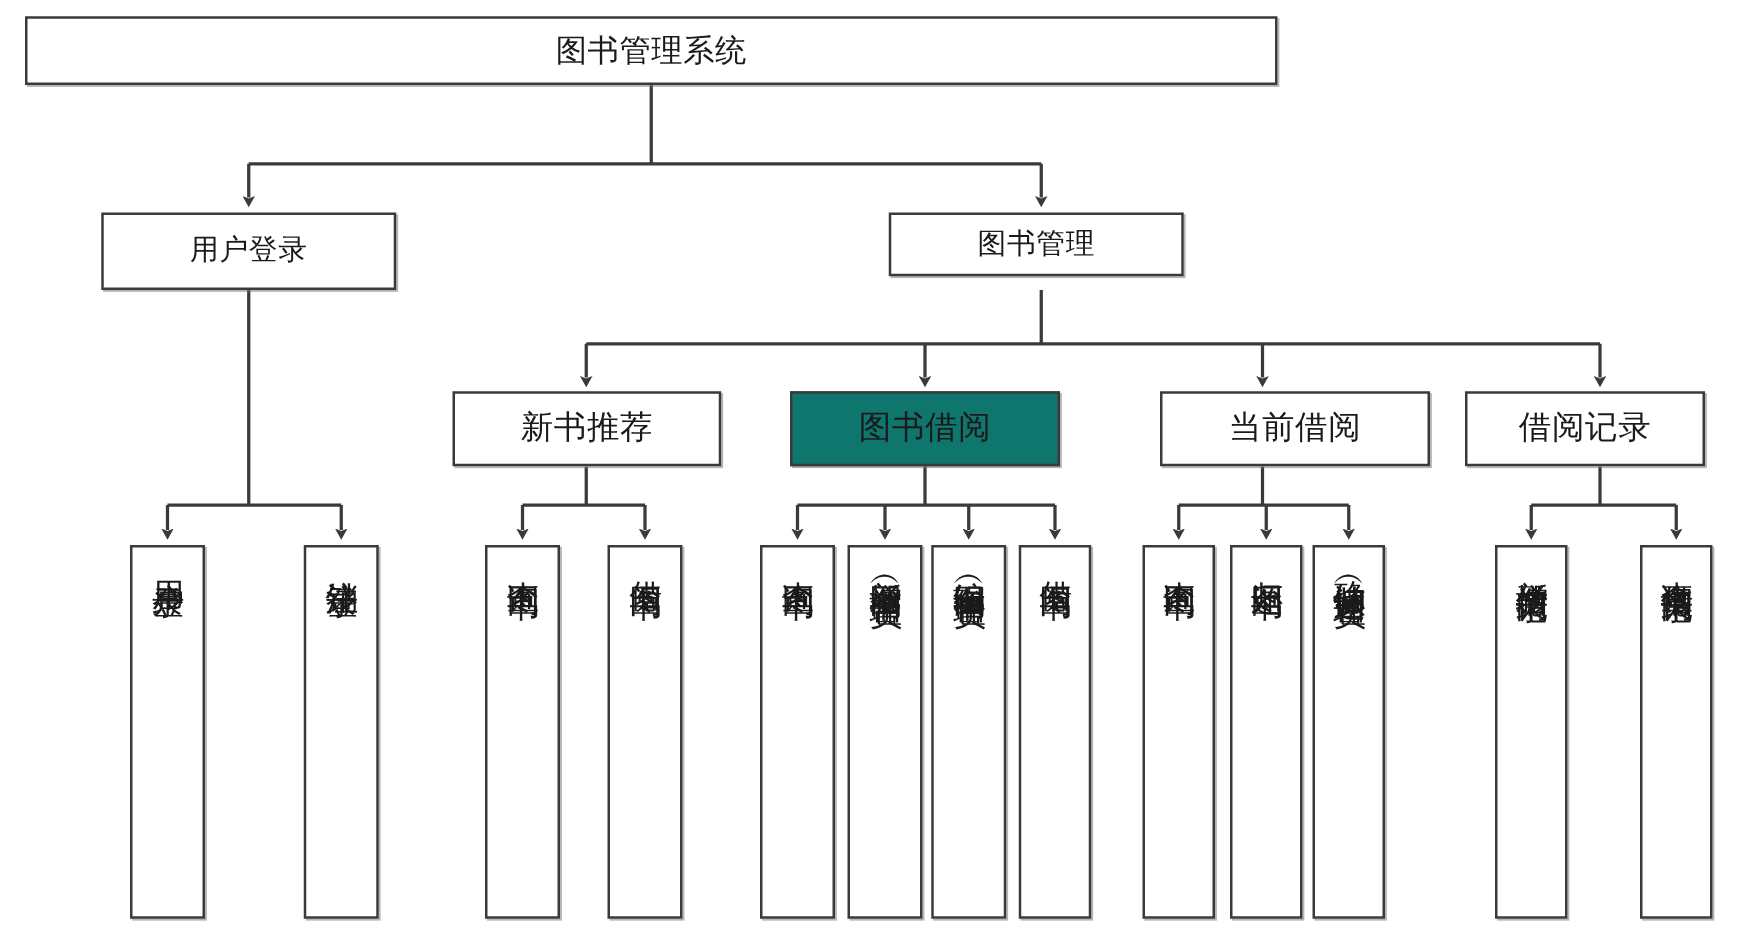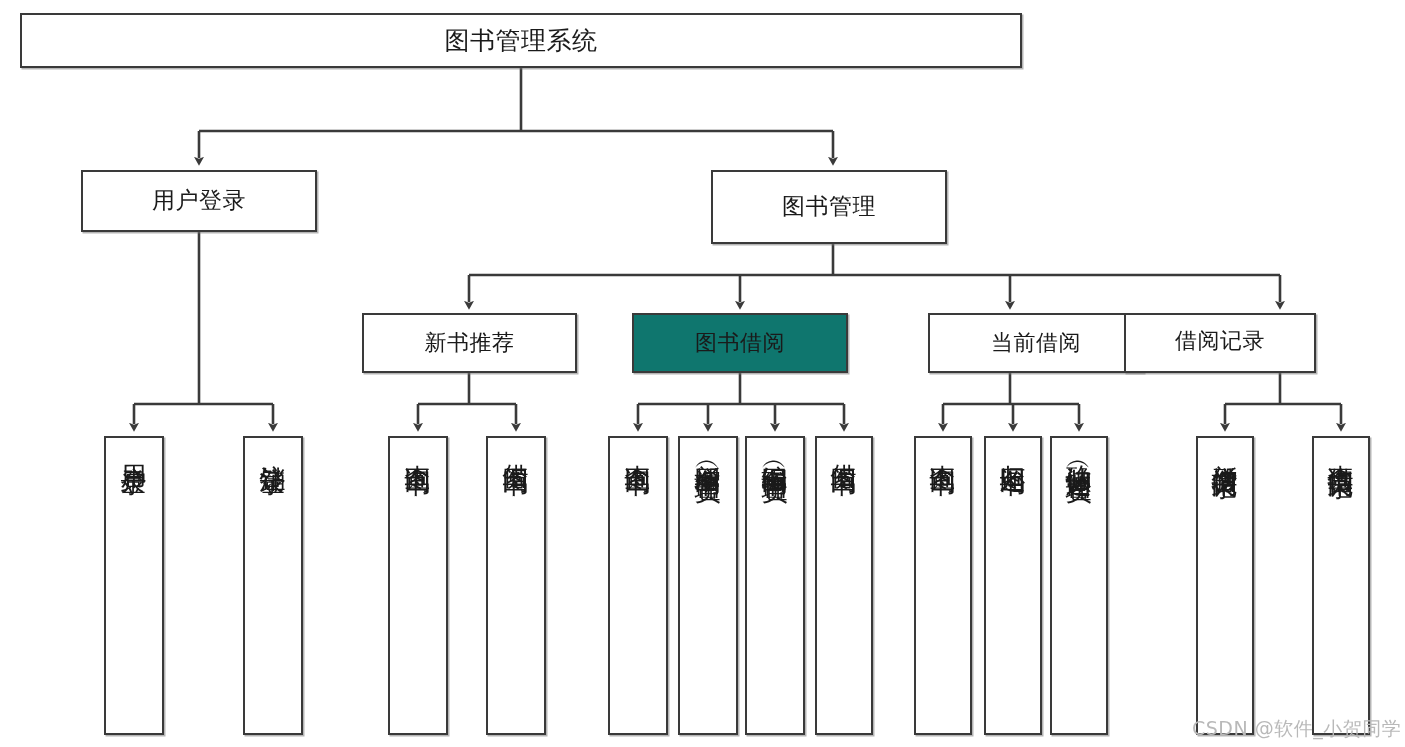--- a/index.html
+++ b/index.html
@@ -36,21 +36,21 @@
     display:block;
     line-height:1.12;
     letter-spacing:0.5px;
     white-space:nowrap;
   }
   
   .node.root{ }
   .node.root .node-label{ font-size:25px; }
   
   .node.lvl1 .node-label{ font-size:23px; }
-  .node.lvl2 .node-label{ font-size:22px; }
+  .node.lvl2 .node-label{ font-size:26px; }
   
   .node.leaf{
     align-items:flex-start;
     padding-top:6px;
   }
   .node.leaf .node-label{
     writing-mode:vertical-rl;
     text-orientation:upright;
     font-size:26px;
     letter-spacing:2px;
@@ -120,34 +120,34 @@
     </g>
   </svg>
 
   <div class="node root" style="left: 20px; top: 13px; width: 1002px; height: 55px; border-color: rgb(58, 58, 58); background: rgb(255, 255, 255); color: rgb(26, 26, 26);">
     <span class="node-label">图书管理系统</span>
   </div>
 
   <div class="node lvl1" style="left: 81px; top: 170px; width: 236px; height: 62px; border-color: rgb(58, 58, 58); background: rgb(255, 255, 255); color: rgb(26, 26, 26);">
     <span class="node-label">用户登录</span>
   </div>
-  <div class="node lvl1" style="left: 711px; top: 170px; width: 236px; height: 74px; border-color: rgb(58, 58, 58); background: rgb(255, 255, 255); color: rgb(26, 26, 26); align-items: center;">
+  <div class="node lvl1" style="left: 711px; top: 170px; width: 236px; height: 51px; border-color: rgb(58, 58, 58); background: rgb(255, 255, 255); color: rgb(26, 26, 26); align-items: center;">
     <span class="node-label">图书管理</span>
   </div>
 
   <div class="node lvl2" style="left: 362px; top: 313px; width: 215px; height: 60px; border-color: rgb(58, 58, 58); background: rgb(255, 255, 255); color: rgb(26, 26, 26);">
     <span class="node-label">新书推荐</span>
   </div>
   <div class="node lvl2" style="left: 632px; top: 313px; width: 216px; height: 60px; border-color: rgb(58, 58, 58); background: #0f766e; color: rgb(26, 26, 26);">
     <span class="node-label">图书借阅</span>
   </div>
   <div class="node lvl2" style="left: 928px; top: 313px; width: 216px; height: 60px; border-color: rgb(58, 58, 58); background: rgb(255, 255, 255); color: rgb(26, 26, 26);">
     <span class="node-label">当前借阅</span>
   </div>
-  <div class="node lvl2" style="left: 1124px; top: 313px; width: 192px; height: 60px; border-color: rgb(58, 58, 58); background: rgb(255, 255, 255); color: rgb(26, 26, 26); font-family: Liberation Mono, monospace;">
+  <div class="node lvl2" style="left: 1172px; top: 313px; width: 192px; height: 60px; border-color: rgb(58, 58, 58); background: rgb(255, 255, 255); color: rgb(26, 26, 26);">
     <span class="node-label">借阅记录</span>
   </div>
 
   <div class="node leaf" style="left: 104px; top: 436px; width: 60px; height: 299px; border-color: rgb(58, 58, 58); background: rgb(255, 255, 255); color: rgb(26, 26, 26);">
     <span class="node-label">用户登录</span>
   </div>
   <div class="node leaf" style="left: 243px; top: 436px; width: 60px; height: 299px; border-color: rgb(58, 58, 58); background: rgb(255, 255, 255); color: rgb(26, 26, 26);">
     <span class="node-label">注销登录</span>
   </div>
   <div class="node leaf" style="left: 388px; top: 436px; width: 60px; height: 299px; border-color: rgb(58, 58, 58); background: rgb(255, 255, 255); color: rgb(26, 26, 26);">
@@ -177,15 +177,14 @@
   <div class="node leaf" style="left: 1050px; top: 436px; width: 58px; height: 299px; border-color: rgb(58, 58, 58); background: rgb(255, 255, 255); color: rgb(26, 26, 26);">
     <span class="node-label">确认归还（管理员）</span>
   </div>
   <div class="node leaf" style="left: 1196px; top: 436px; width: 58px; height: 299px; border-color: rgb(58, 58, 58); background: rgb(255, 255, 255); color: rgb(26, 26, 26);">
     <span class="node-label">新增借阅记录</span>
   </div>
   <div class="node leaf" style="left: 1312px; top: 436px; width: 58px; height: 299px; border-color: rgb(58, 58, 58); background: rgb(255, 255, 255); color: rgb(26, 26, 26);">
     <span class="node-label">查询借阅记录</span>
   </div>
 
-  <div class="watermark" style="left: 1192px; top: 716px; color: rgb(185, 185, 185);">CSDN @软件_小贺同学</div>
 
 </div>
 
 </body></html>

